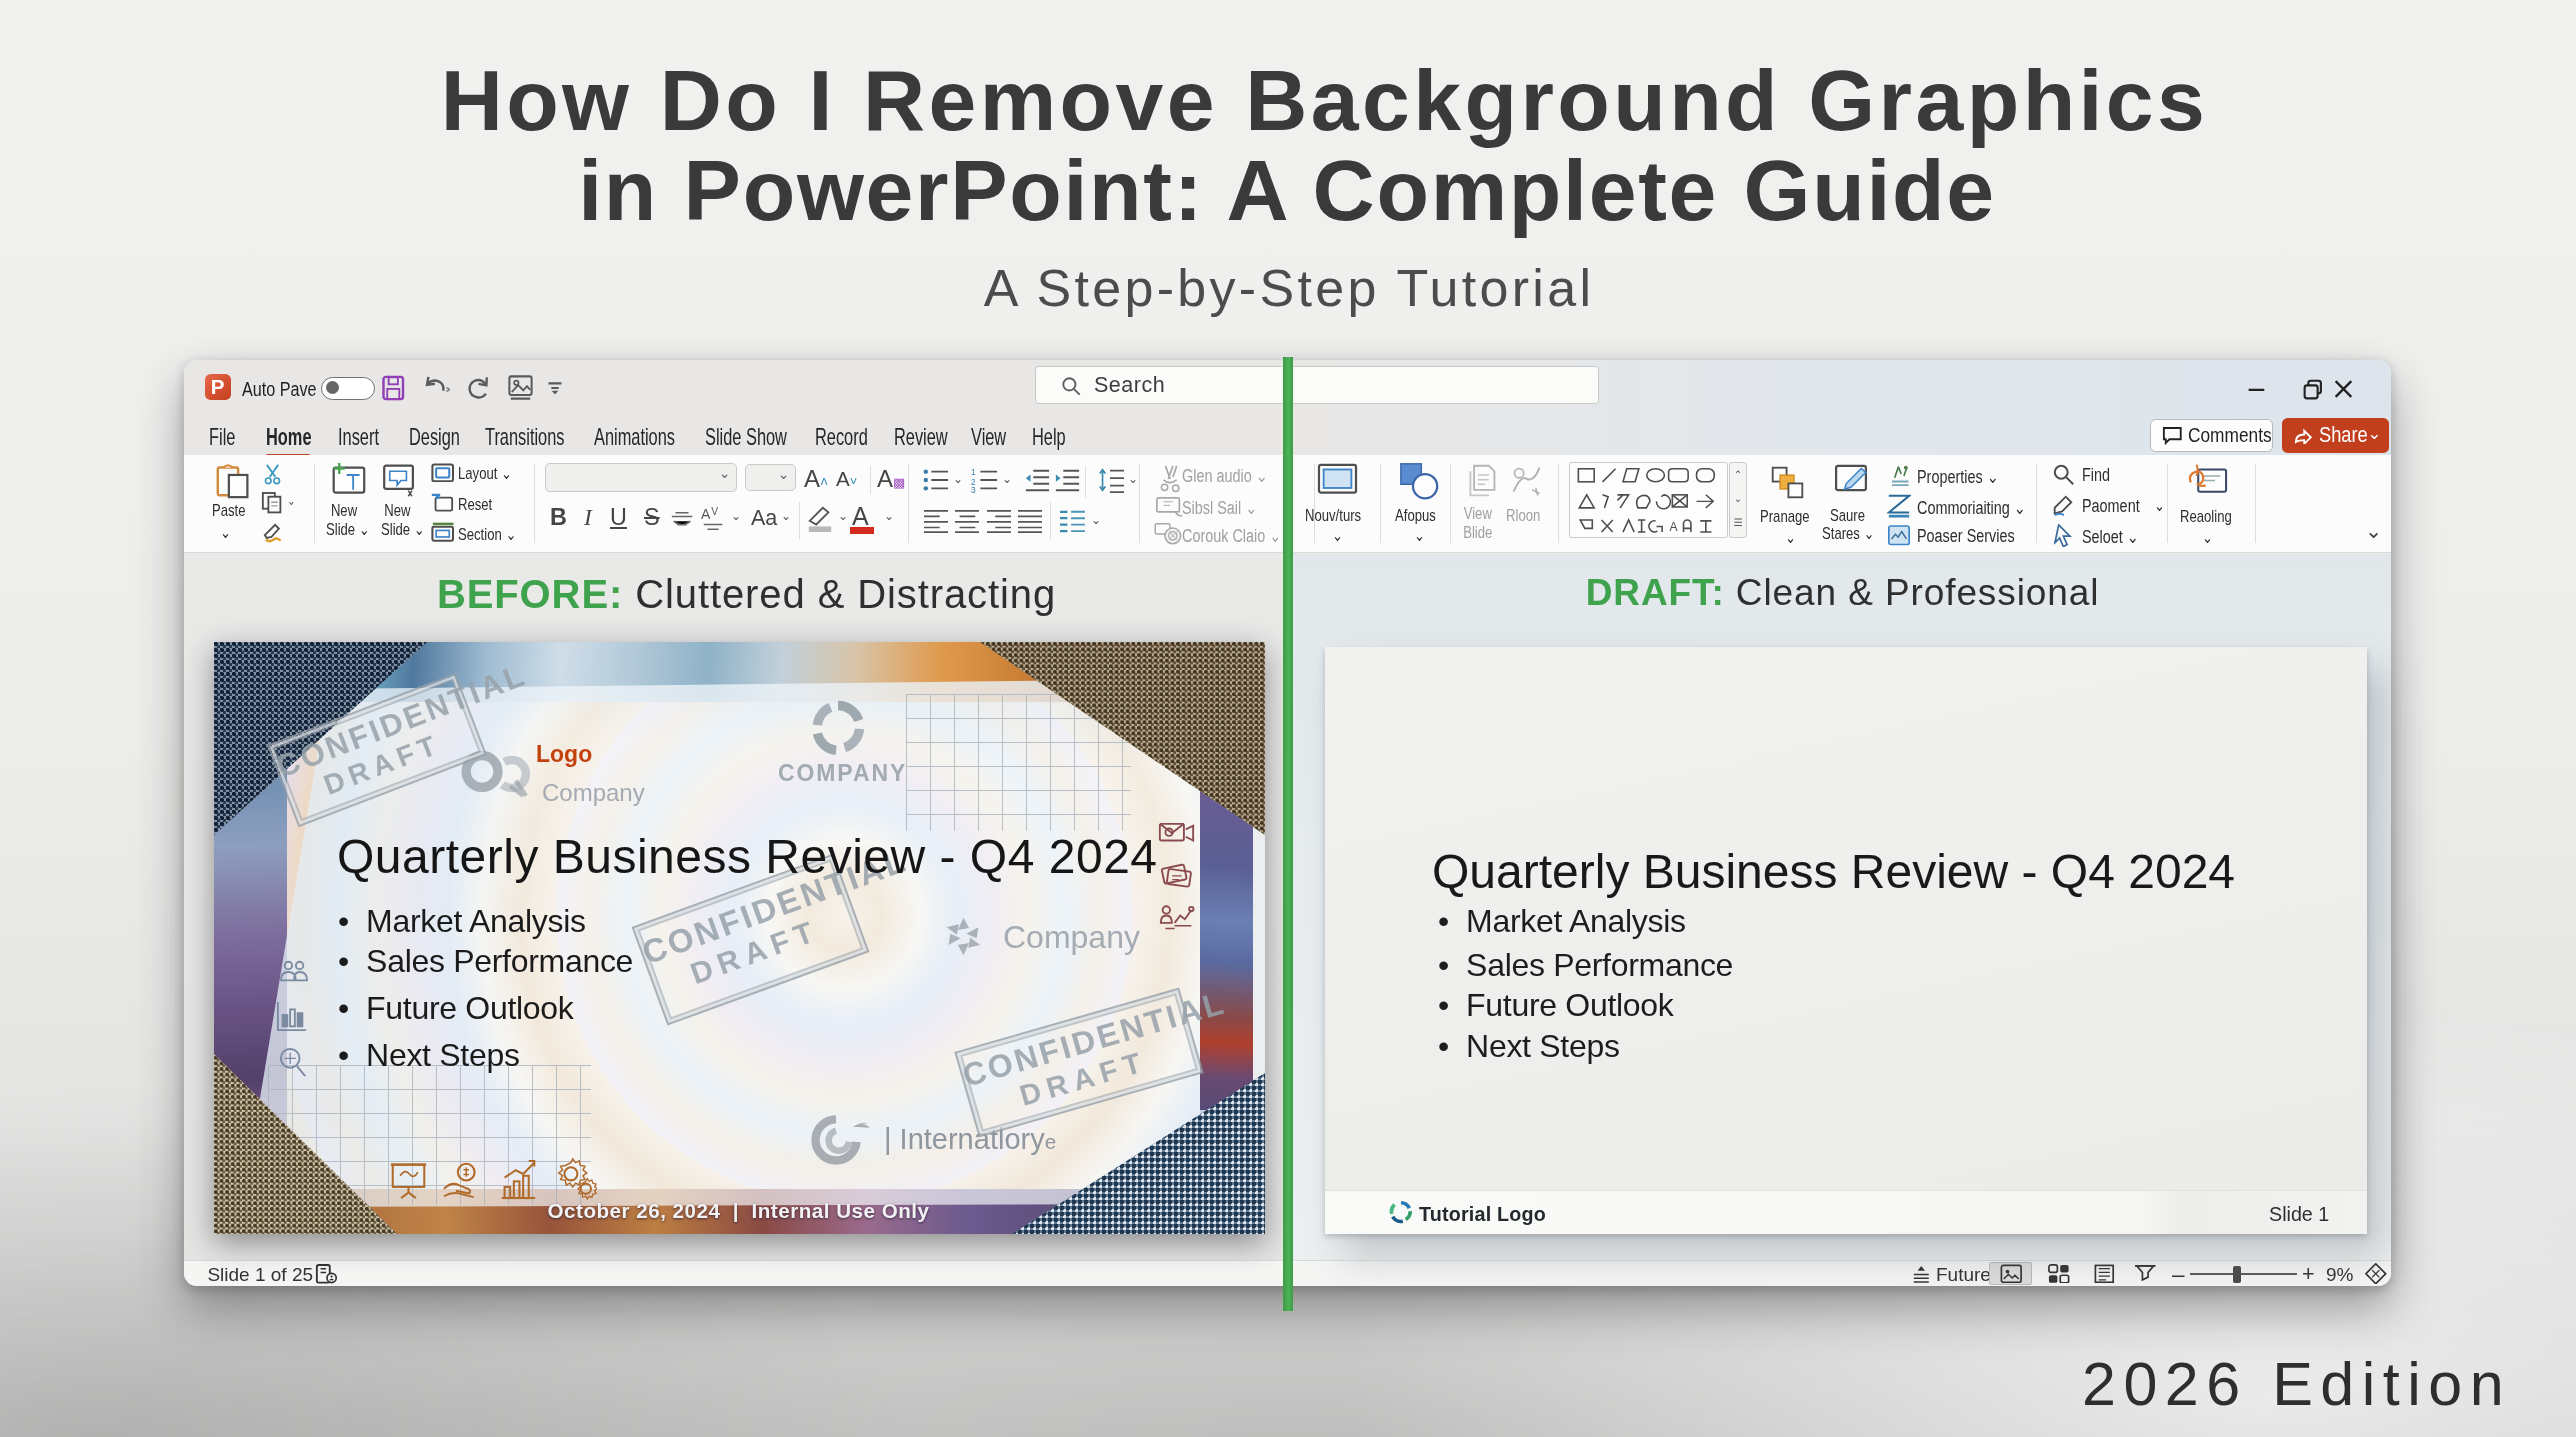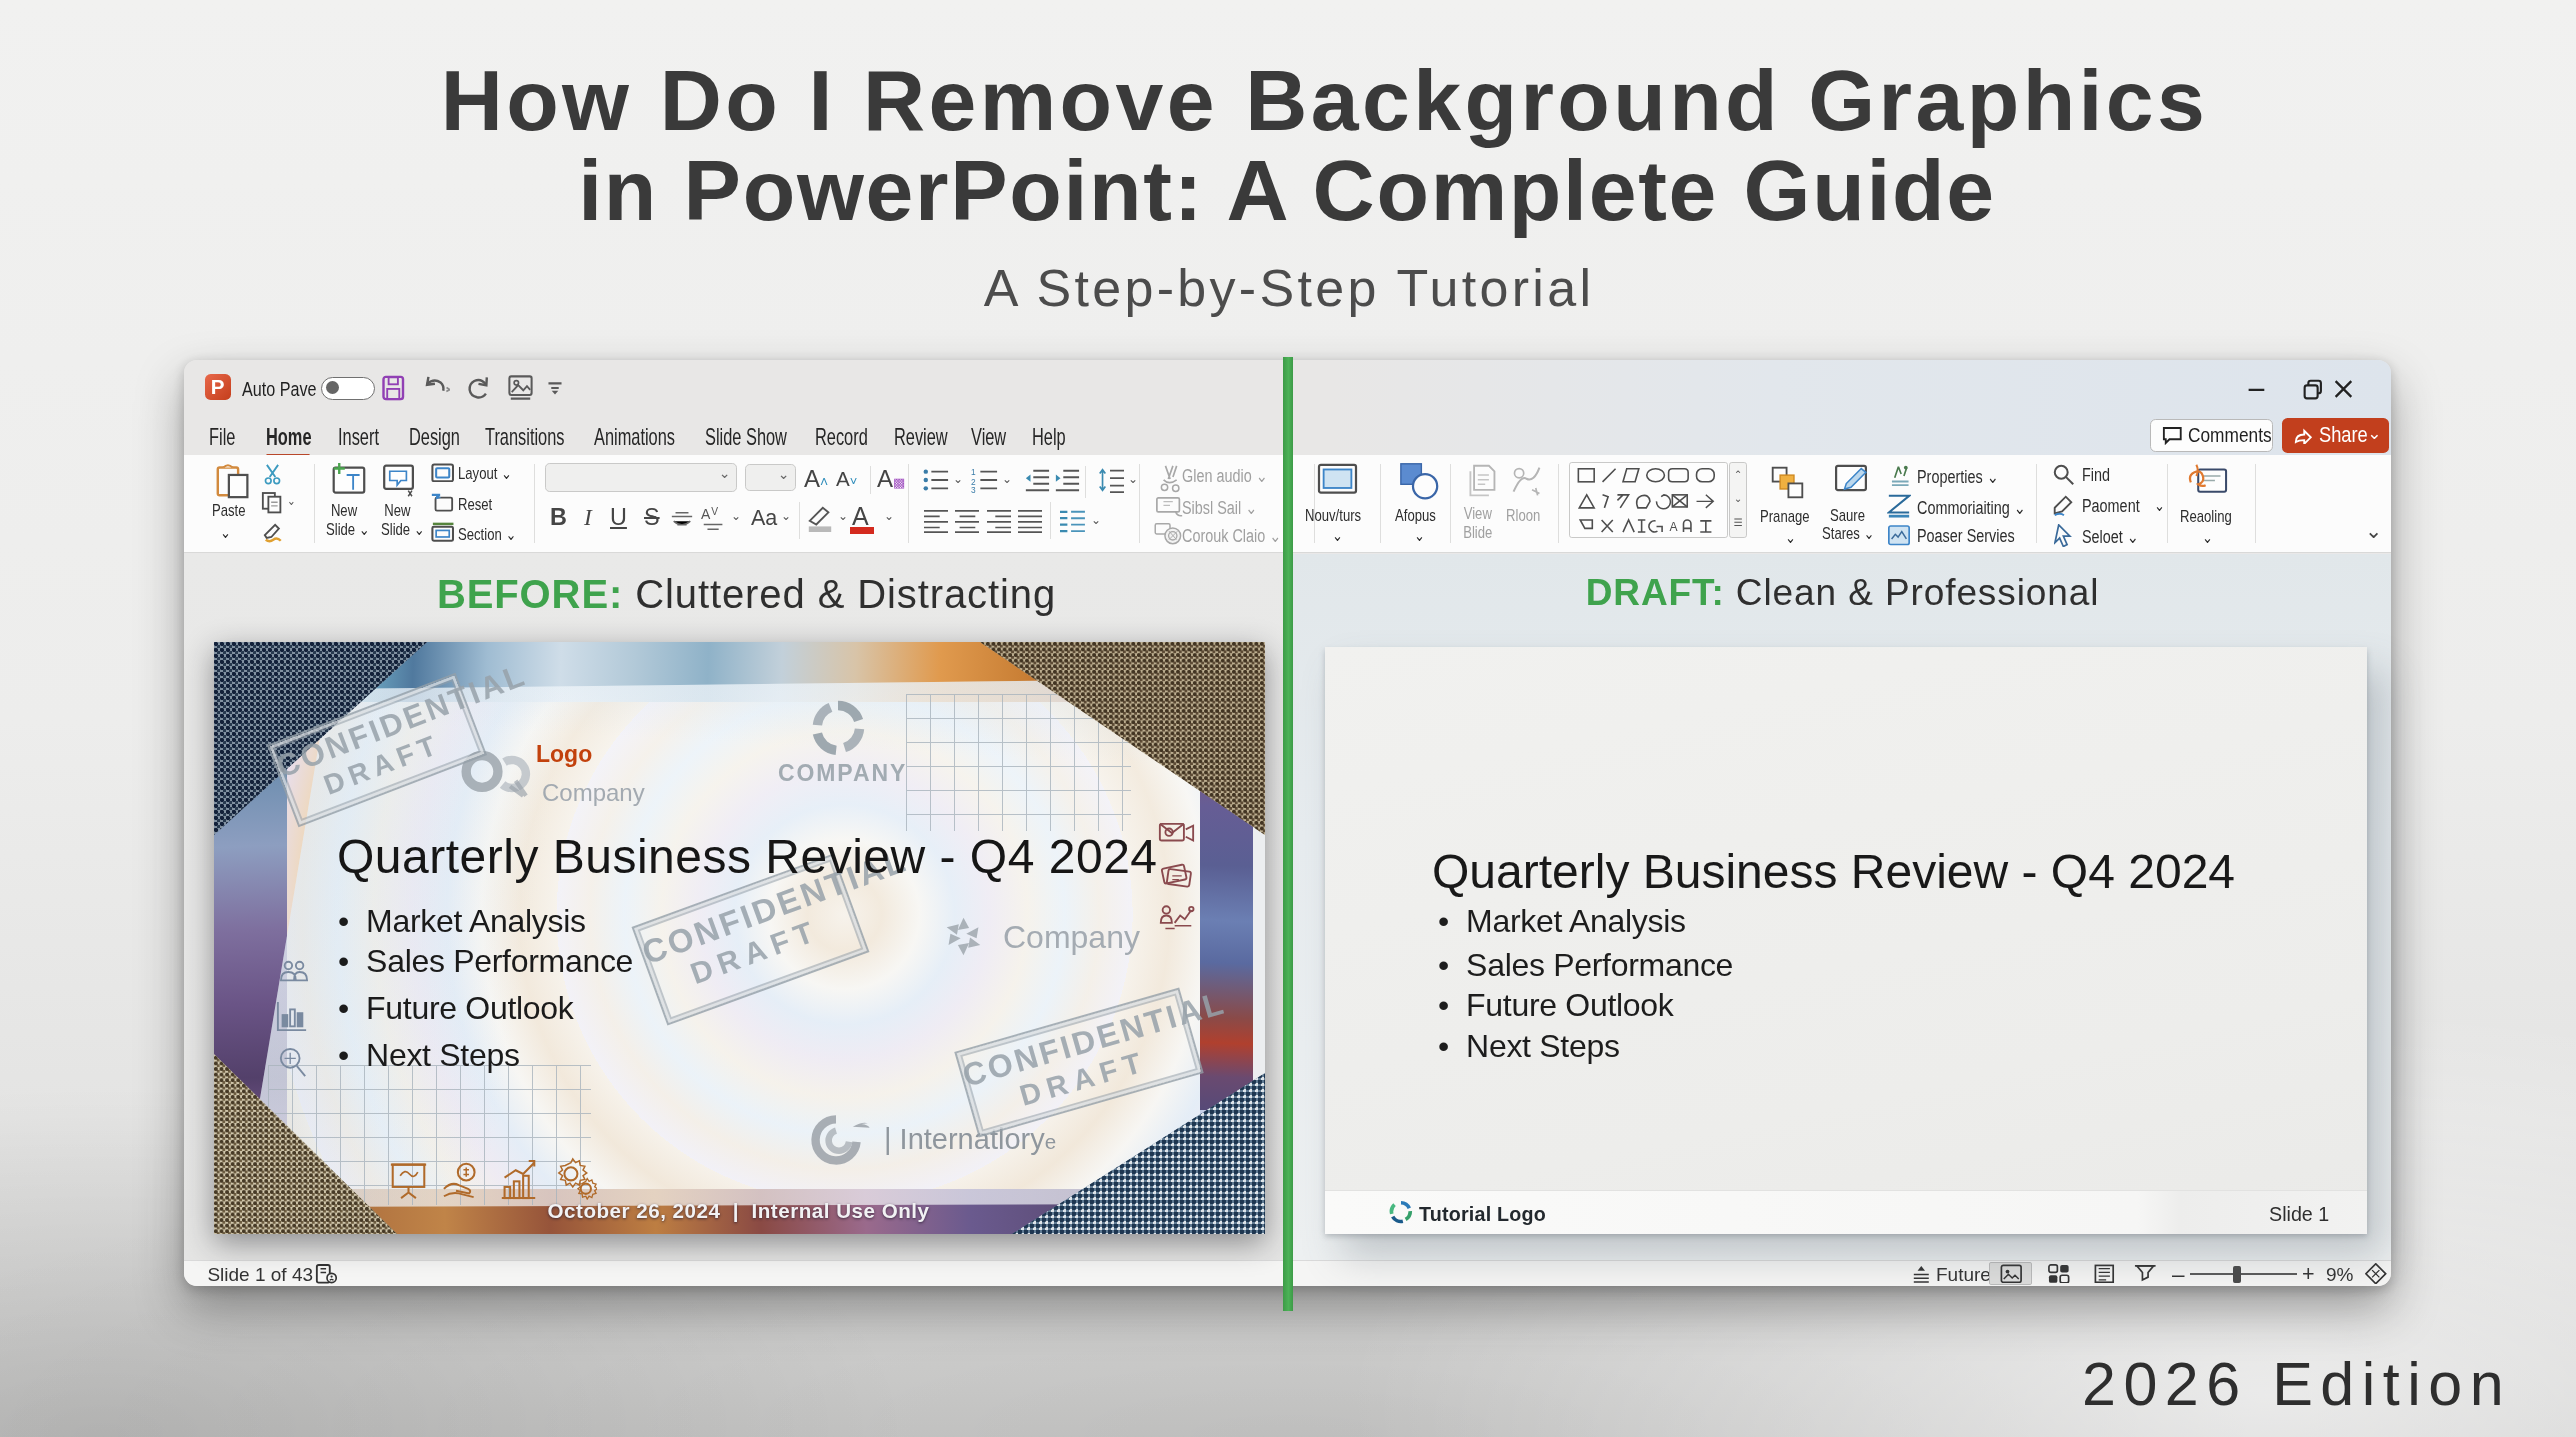--- a/index.html
+++ b/index.html
@@ -124,20 +124,27 @@
     <svg class="tbico" style="left:324px" width="25" height="25" viewBox="0 0 27 27">
         <rect x="1.5" y="1.5" width="24" height="20" rx="2" fill="none" stroke="#5a5a5a" stroke-width="2.2"></rect>
         <circle cx="9" cy="8.5" r="2.4" fill="none" stroke="#5a5a5a" stroke-width="1.8"></circle>
         <path d="M4 18.5 l7-7.5 5.5 5.5 4-4.5 3.5 4" fill="none" stroke="#5a5a5a" stroke-width="2"></path>
         <path d="M3 25.5 h21" stroke="#5a5a5a" stroke-width="2.4"></path>
       </svg>
     <svg class="tbico" style="left:363px;top:21.5px" width="16" height="14" viewBox="0 0 17 15">
         <path d="M1.5 1.5 h14 M4.5 6.5 h8" stroke="#5a5a5a" stroke-width="2.2"></path>
         <path d="M5 9.5 l3.5 4 3.5-4z" fill="#5a5a5a"></path>
       </svg>
+    <div class="searchbox">
+        <svg width="22.5" height="22.5" viewBox="0 0 24 24">
+          <circle cx="10" cy="10" r="6.5" fill="none" stroke="#5c5c5c" stroke-width="2"></circle>
+          <path d="M15 15 l6 6" stroke="#5c5c5c" stroke-width="2"></path>
+        </svg>
+        <span>Search</span>
+      </div>
     <svg class="winbtn" style="left:2058px" width="28" height="24" viewBox="0 0 30 26">
         <path d="M7 14 h17" stroke="#222" stroke-width="2.6"></path>
       </svg>
     <svg class="winbtn" style="left:2114px" width="30" height="26" viewBox="0 0 32 28">
         <rect x="7" y="9" width="14" height="14" rx="2.5" fill="none" stroke="#222" stroke-width="2.3"></rect>
         <path d="M11 9 V6.5 a2.5 2.5 0 0 1 2.5-2.5 h8.5 a2.5 2.5 0 0 1 2.5 2.5 v8.5 a2.5 2.5 0 0 1-2.5 2.5 h-1" fill="none" stroke="#222" stroke-width="2.3"></path>
       </svg>
     <svg class="winbtn" style="left:2145px" width="28" height="24" viewBox="0 0 30 26">
         <path d="M7 4.5 L24 21.5 M24 4.5 L7 21.5" stroke="#222" stroke-width="2.5"></path>
       </svg>
@@ -438,21 +445,21 @@
   <div class="rg" style="left:1996px;top:52px;width:56px">Reaoling</div>
   <div class="rg" style="left:2018px;top:73px">⌄</div>
   <div class="rsep" style="left:2071px"></div>
   <div style="position:absolute;left:2181px;top:64px;font-size:20.6px;color:#444">⌄</div>
   </div>
   <div class="content">
     <div class="lhalf"></div>
     <div class="rhalf"></div>
   </div>
   <div class="statusbar">
-<span style="position:absolute;left:23.4px;top:2.8px">Slide 1 of 43</span>
+<span style="position:absolute;left:23.4px;top:2.8px">Slide 1 of 25</span>
   <svg class="sico" style="left:131px" width="24" height="22.5" viewBox="0 0 26 24">
         <rect x="2" y="2" width="14" height="19" rx="2" fill="none" stroke="#333" stroke-width="2"></rect>
         <path d="M6 6 h6 M6 10 h6" stroke="#333" stroke-width="1.6"></path>
         <circle cx="18" cy="16" r="5" fill="#f5f5f4" stroke="#333" stroke-width="1.8"></circle>
         <circle cx="18" cy="14.5" r="1.2" fill="#333"></circle>
         <path d="M16 18.5 q2-2 4 0" fill="none" stroke="#333" stroke-width="1.4"></path>
       </svg>
   <svg class="sico" style="left:1727px;top:3.7px" width="20.6" height="19" viewBox="0 0 22 20">
         <path d="M7 6 l4-5 4 5z" fill="#333"></path>
         <path d="M3 10 h16 M3 14 h16 M3 18 h16" stroke="#333" stroke-width="1.8"></path>

